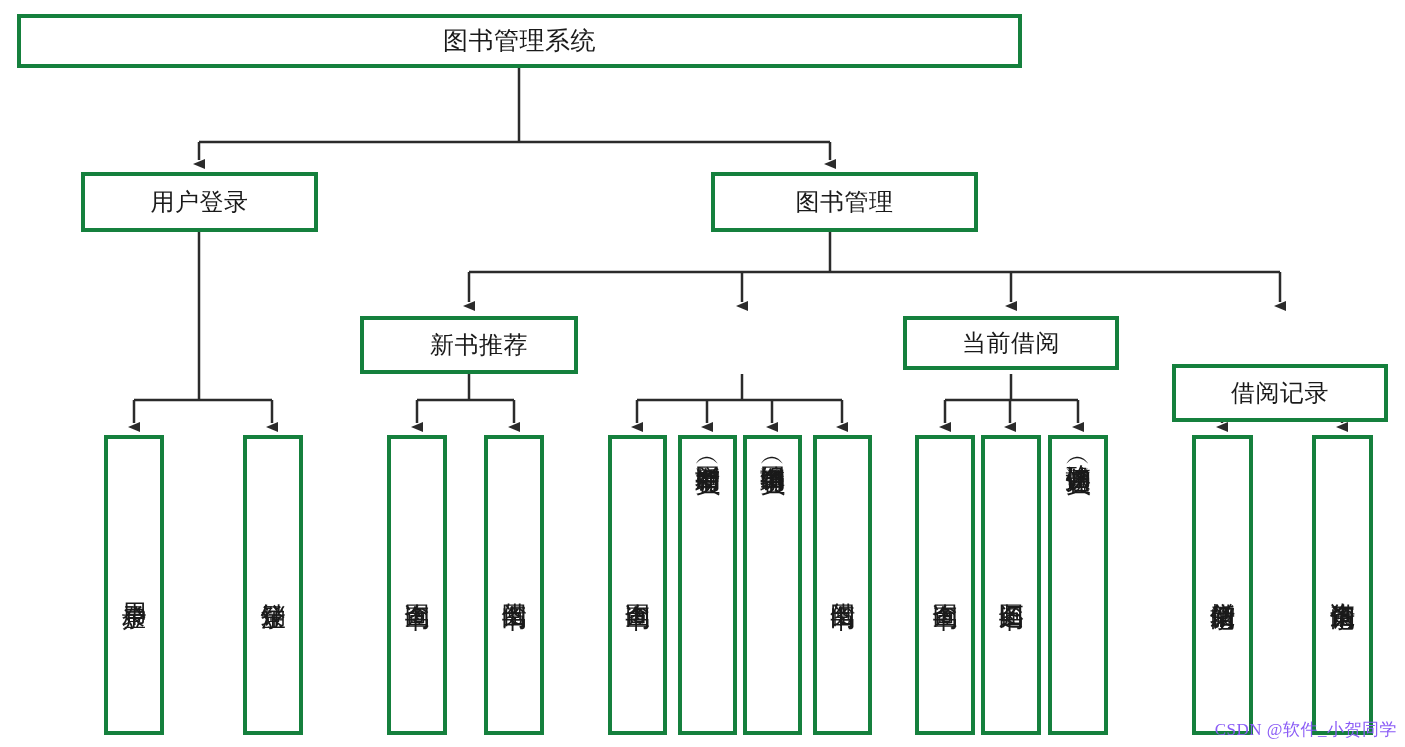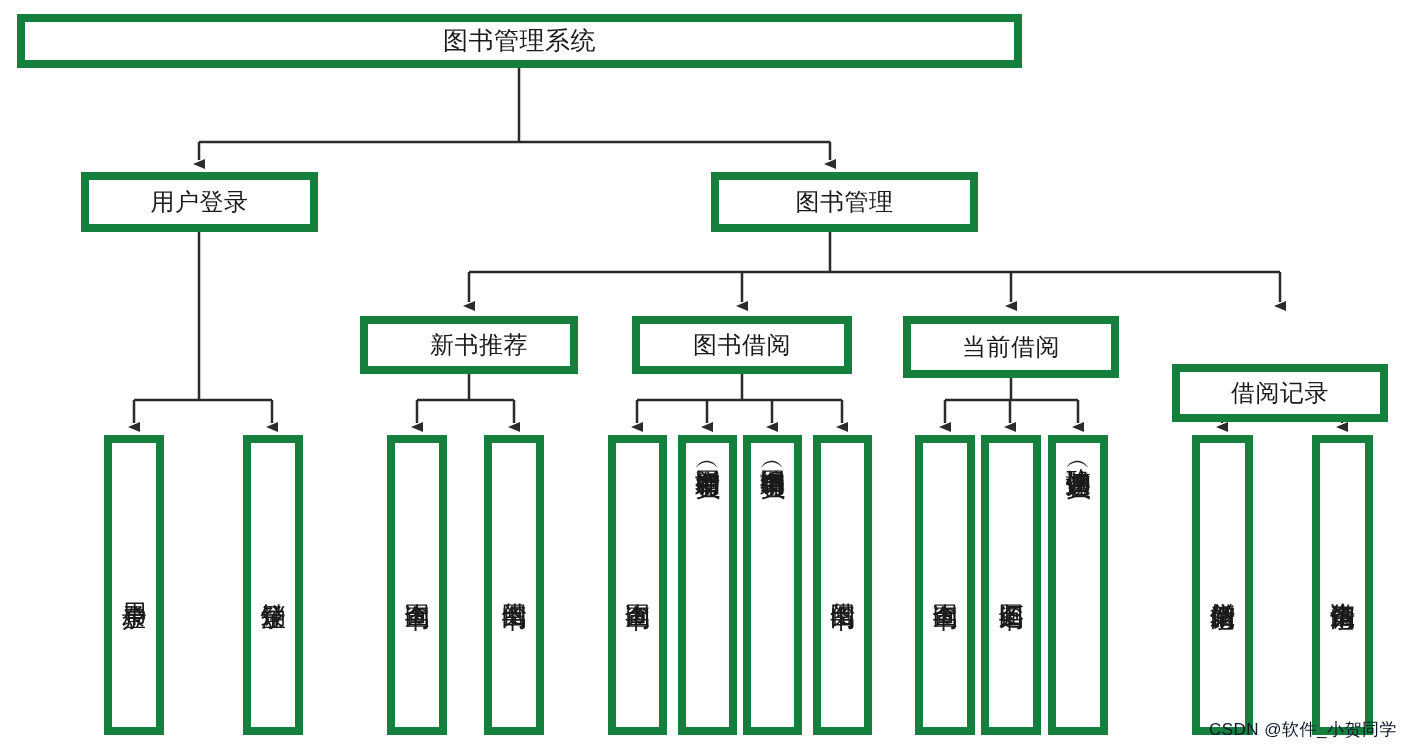--- a/index.html
+++ b/index.html
@@ -23,21 +23,21 @@
     left: 0;
     top: 0;
     width: 1405px;
     height: 747px;
     pointer-events: none;
   }
   .node {
     position: absolute;
     box-sizing: border-box;
     background: #ffffff;
-    border: 8px solid #15803d;
+    border: 4px solid #15803d;
     display: flex;
     align-items: center;
     justify-content: center;
     color: #1a1a1a;
   }
   .node-label {
     display: block;
     text-align: center;
     line-height: 1.18;
     white-space: nowrap;
@@ -64,23 +64,24 @@
   }
   .node.vertical.centered {
     align-items: center;
     padding-top: 0;
   }
   #watermark {
     position: absolute;
     right: 8px;
     bottom: 6px;
     font-size: 17px;
-    color: #0f172a;
+    color: #8b5cf6;
     letter-spacing: 0.5px;
     user-select: none;
+    font-family: Liberation Serif, serif;
   }
 </style>
 </head>
 <body>
 
 <div id="diagram-root">
 
   <svg id="edges-layer" viewBox="0 0 1405 747" width="1405" height="747">
     <defs>
       <marker id="arrow" markerWidth="10" markerHeight="12" refX="1" refY="6" orient="auto" markerUnits="userSpaceOnUse">
@@ -140,25 +141,22 @@
   </div>
 
   <div class="node horizontal" style="left:711px; top:172px; width:267px; height:60px;">
     <span class="node-label">图书管理</span>
   </div>
 
   <div class="node horizontal" style="left:360px; top:316px; width:218px; height:58px;padding-left:20px;">
     <span class="node-label">新书推荐</span>
   </div>
 
-  <div class="node horizontal" style="left:632px; top:316px; width:220px; height:58px;">
-    <span class="node-label">图书借阅</span>
-  </div>
-
-  <div class="node horizontal" style="left:903px; top:316px; width:216px; height:62px;">
+
+  <div class="node horizontal" style="left:903px; top:316px; width:216px; height:54px;">
     <span class="node-label">当前借阅</span>
   </div>
 
   <div class="node horizontal" style="left:1172px; top:316px; width:216px; height:58px;margin-top:48px;">
     <span class="node-label">借阅记录</span>
   </div>
 
   <div class="node vertical centered" style="left:104px; top:435px; width:60px; height:300px;">
     <span class="node-label">用户登录</span>
   </div>

